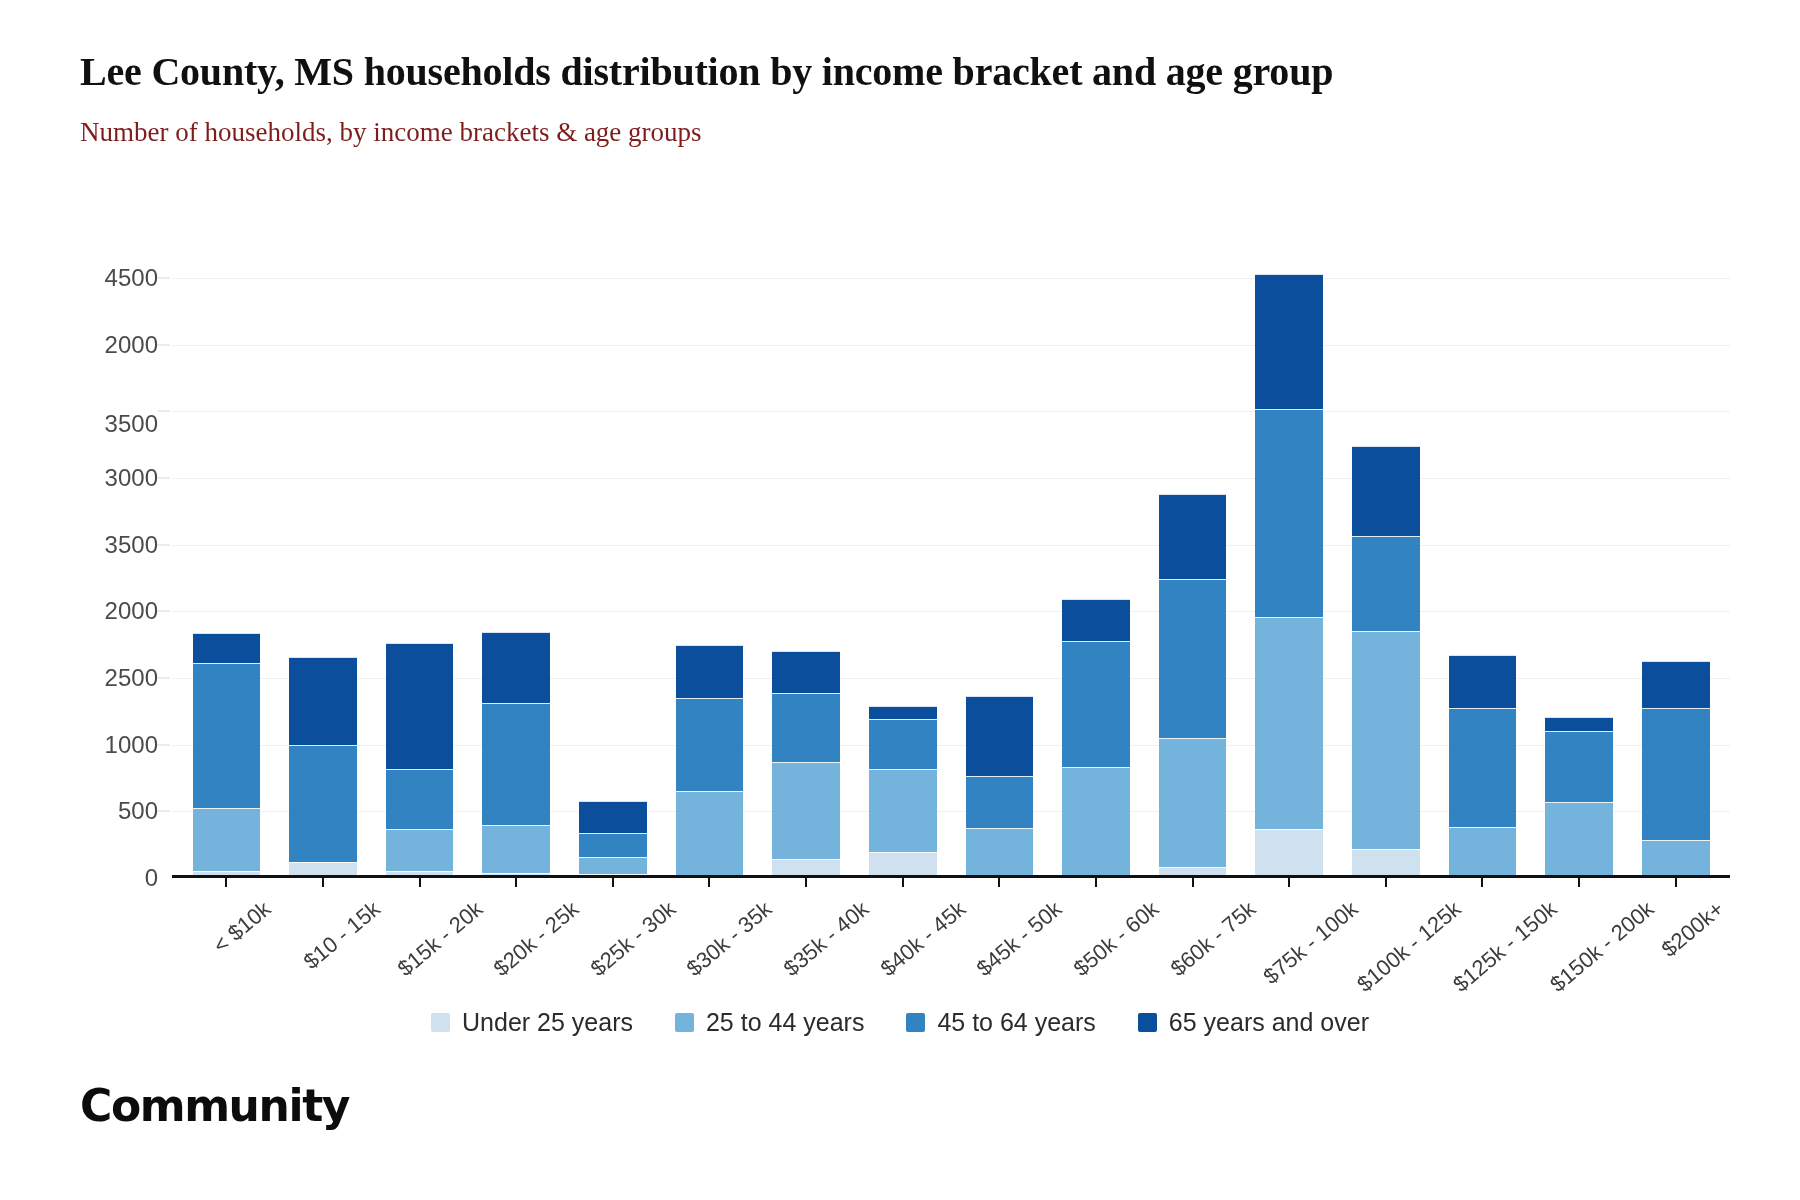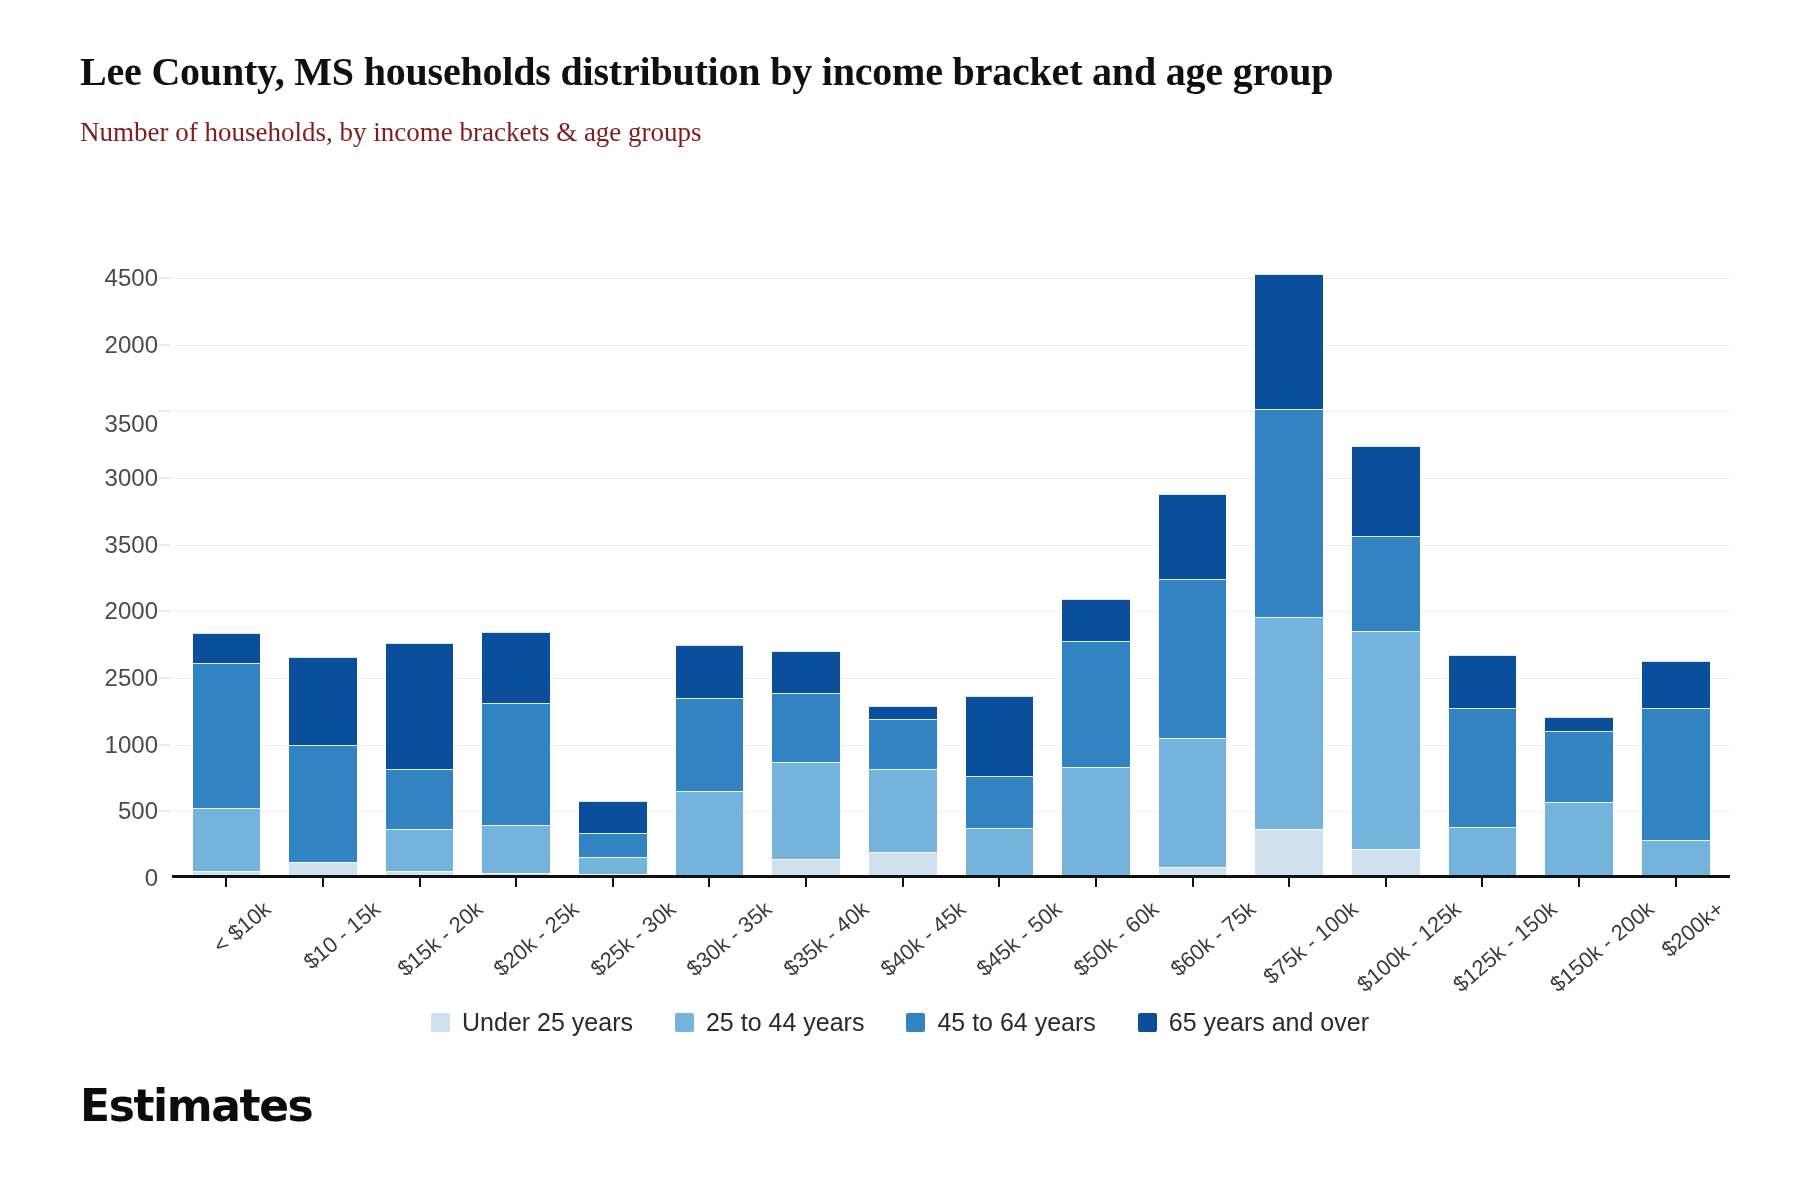--- a/index.html
+++ b/index.html
@@ -490,16 +490,16 @@
         <span class="legend-swatch" style="background: rgb(49, 131, 194);"></span>
         <span class="legend-label">45 to 64 years</span>
       </div>
       <div class="legend-item">
         <span class="legend-swatch" style="background: rgb(11, 78, 155);"></span>
         <span class="legend-label">65 years and over</span>
       </div>
     </div>
 
   <div class="footer">
-    <div class="brand">Estimates</div>
+    <div class="brand">Community</div>
   </div>
 
 </div>
 
 </body></html>

